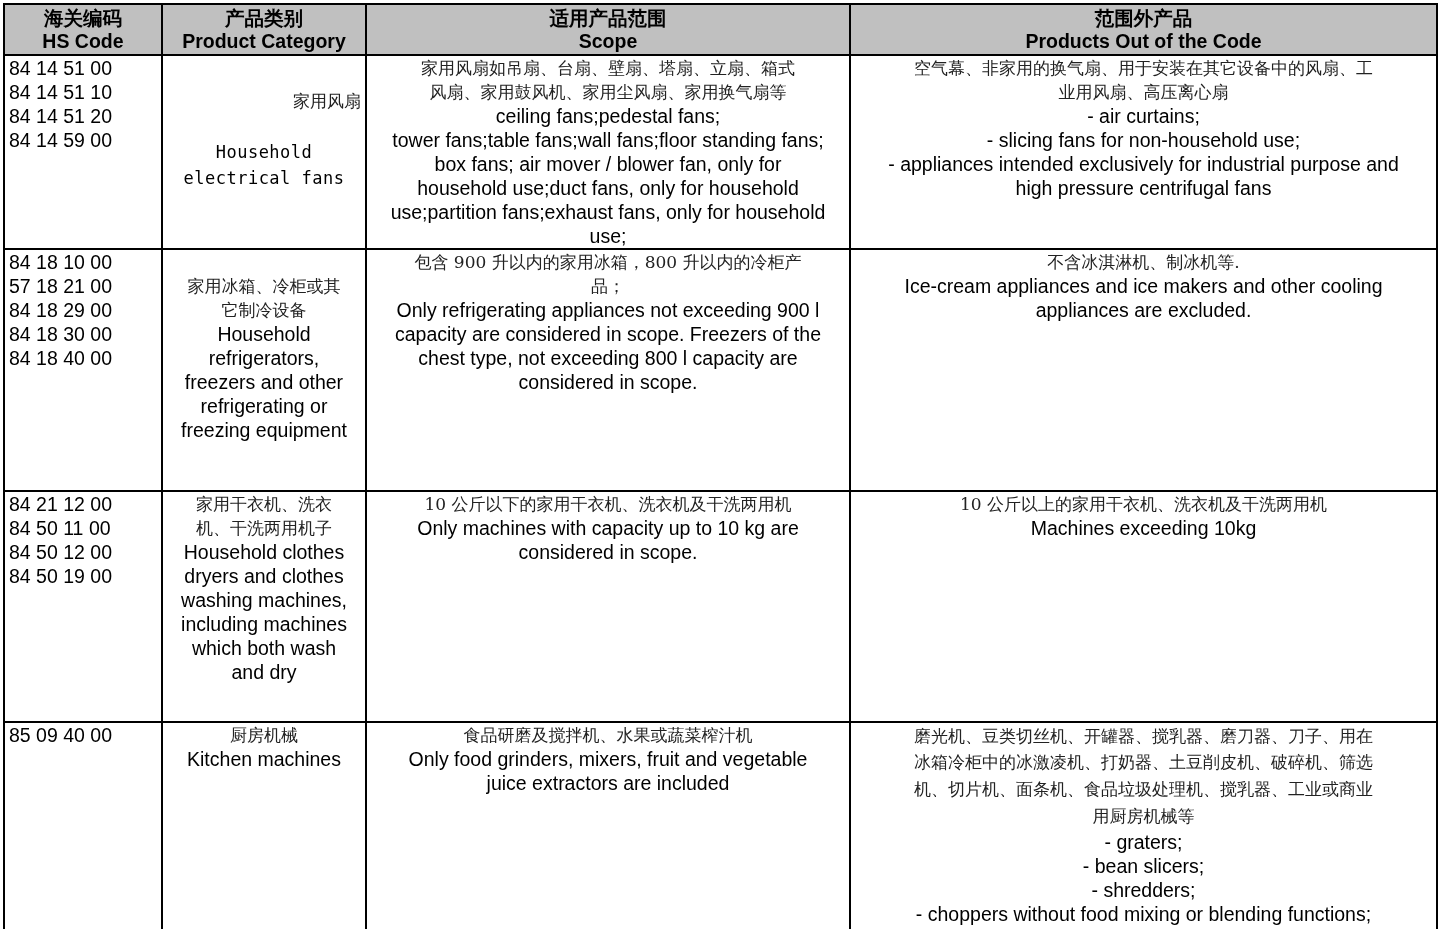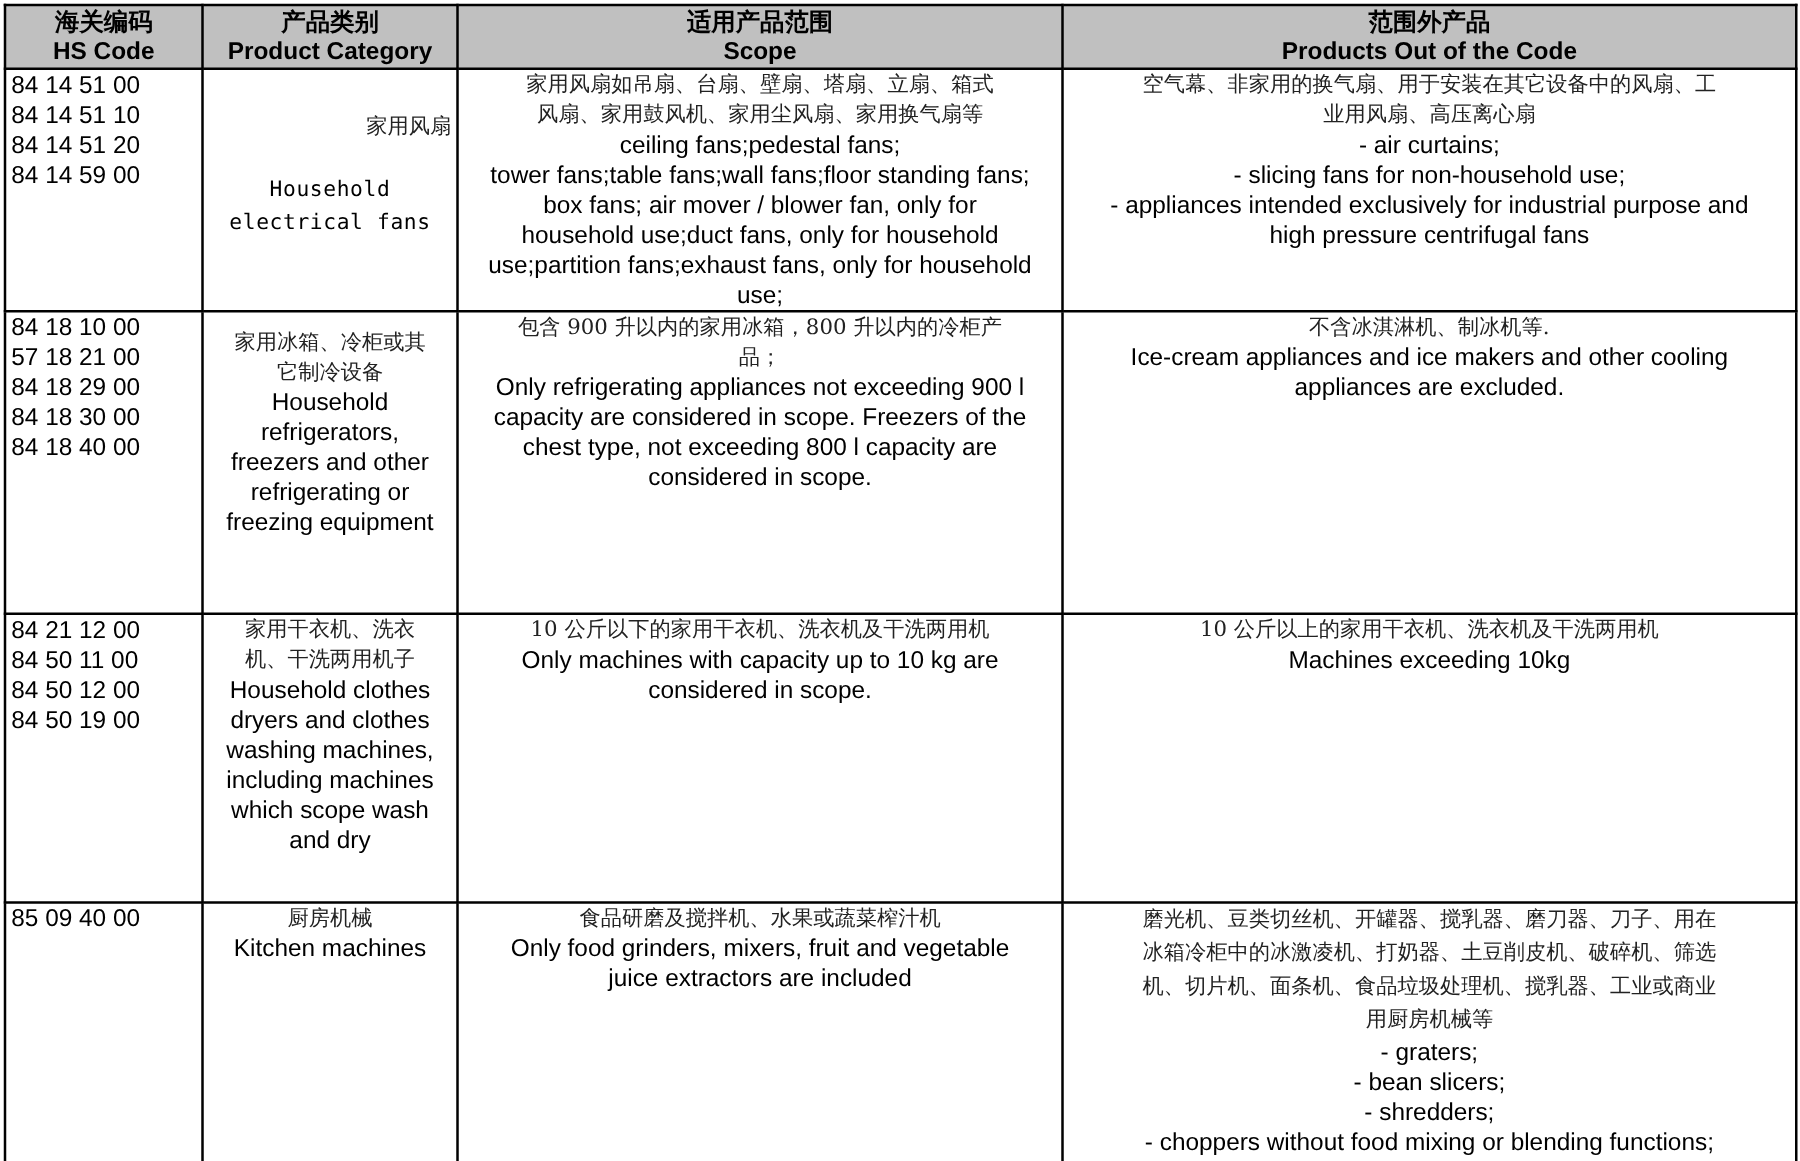--- a/index.html
+++ b/index.html
@@ -96,21 +96,21 @@
 
     <tr class="r2">
       <td class="code">
         <span class="line">84 18 10 00</span>
         <span class="line">57 18 21 00</span>
         <span class="line">84 18 29 00</span>
         <span class="line">84 18 30 00</span>
         <span class="line">84 18 40 00</span>
       </td>
       <td class="cat">
-        <span class="line cjk" style="padding-top:12px">家用冰箱、冷柜或其</span>
+        <span class="line cjk" style="padding-top:24px">家用冰箱、冷柜或其</span>
         <span class="line cjk">它制冷设备</span>
         <span class="line">Household</span>
         <span class="line">refrigerators,</span>
         <span class="line">freezers and other</span>
         <span class="line">refrigerating or</span>
         <span class="line">freezing equipment</span>
       </td>
       <td class="scope-in">
         <span class="line cjk">包含 900 升以内的家用冰箱，800 升以内的冷柜产</span>
         <span class="line cjk">品；</span>
@@ -133,21 +133,21 @@
         <span class="line">84 50 12 00</span>
         <span class="line">84 50 19 00</span>
       </td>
       <td class="cat">
         <span class="line cjk">家用干衣机、洗衣</span>
         <span class="line cjk">机、干洗两用机子</span>
         <span class="line">Household clothes</span>
         <span class="line">dryers and clothes</span>
         <span class="line">washing machines,</span>
         <span class="line">including machines</span>
-        <span class="line">which scope wash</span>
+        <span class="line">which both wash</span>
         <span class="line">and dry</span>
       </td>
       <td class="scope-in">
         <span class="line cjk">10 公斤以下的家用干衣机、洗衣机及干洗两用机</span>
         <span class="line">Only machines with capacity up to 10 kg are</span>
         <span class="line">considered in scope.</span>
       </td>
       <td class="scope-out">
         <span class="line cjk">10 公斤以上的家用干衣机、洗衣机及干洗两用机</span>
         <span class="line">Machines exceeding 10kg</span>

